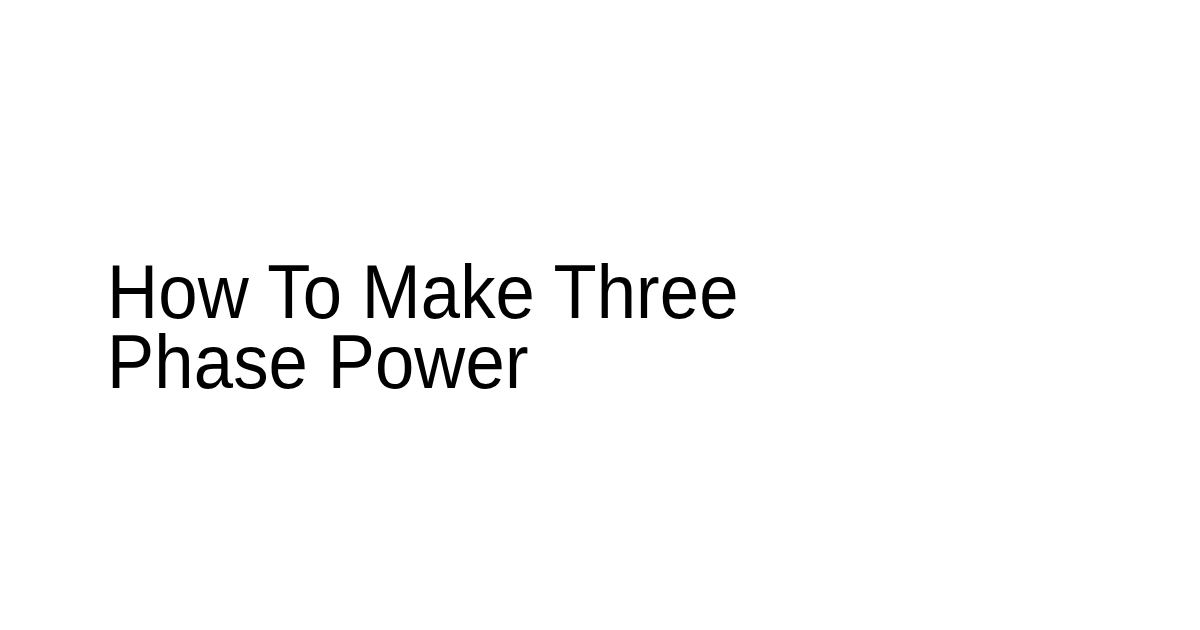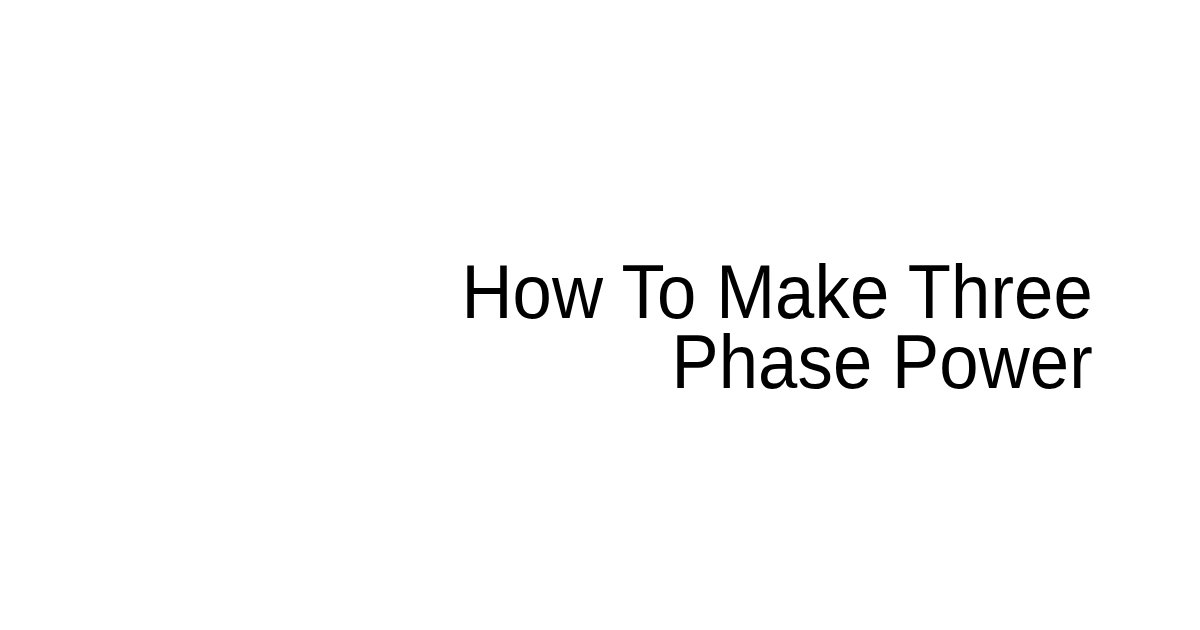--- a/index.html
+++ b/index.html
@@ -26,21 +26,21 @@
     background: #ffffff;
     display: flex;
     align-items: center;
     justify-content: center;
   }
 
   .title-block {
     width: 1060px;
     margin: 7px;
     padding: 0;
-    text-align: right;
+    text-align: left;
   }
 
   .title-line {
     display: block;
     color: #000000;
     font-family: "Liberation Sans Narrow", "Liberation Sans", "DejaVu Sans", sans-serif;
     font-size: 76px;
     font-weight: 400;
     line-height: 70px;
     letter-spacing: 0.1px;

